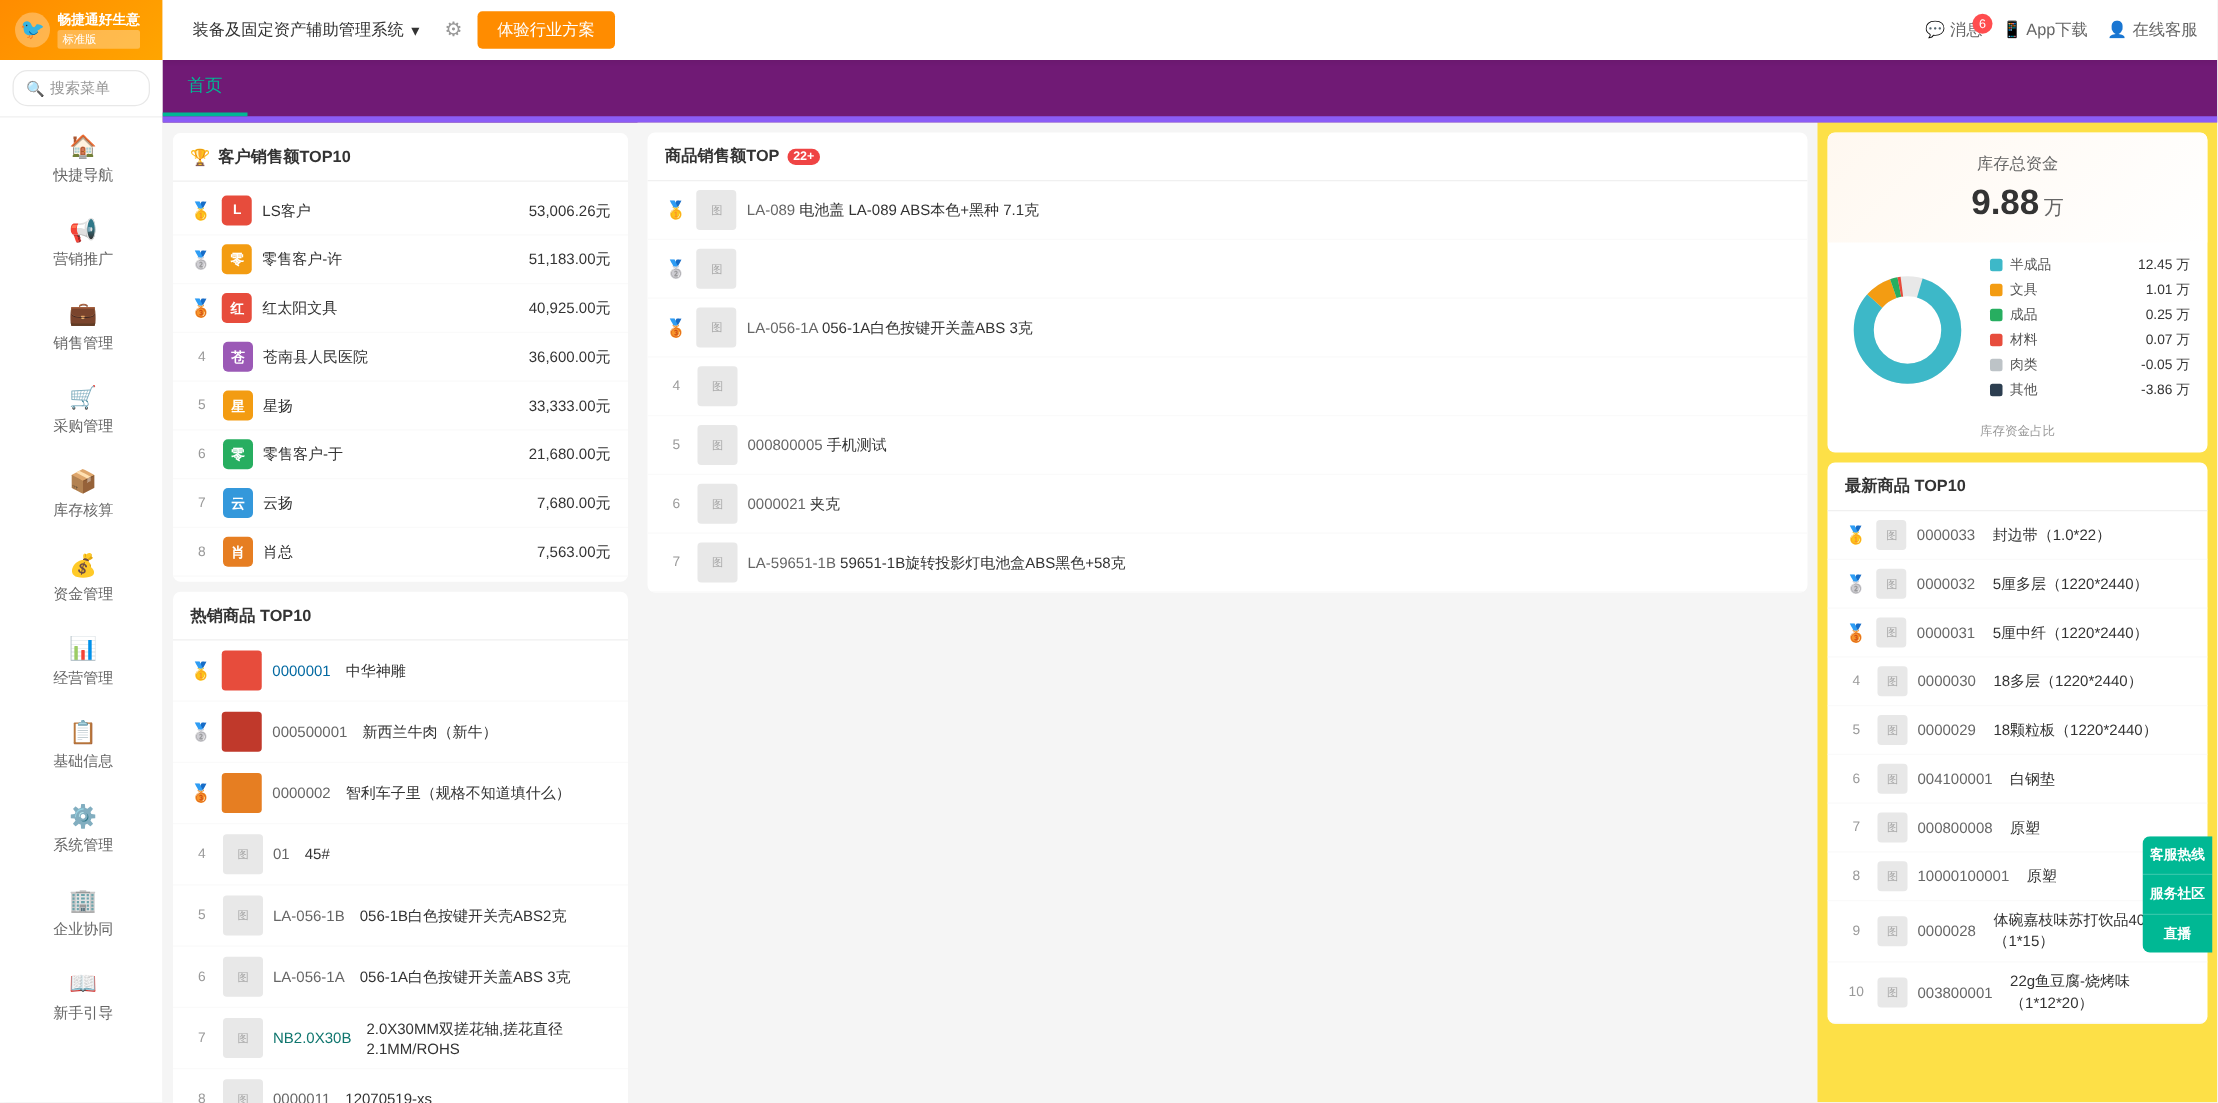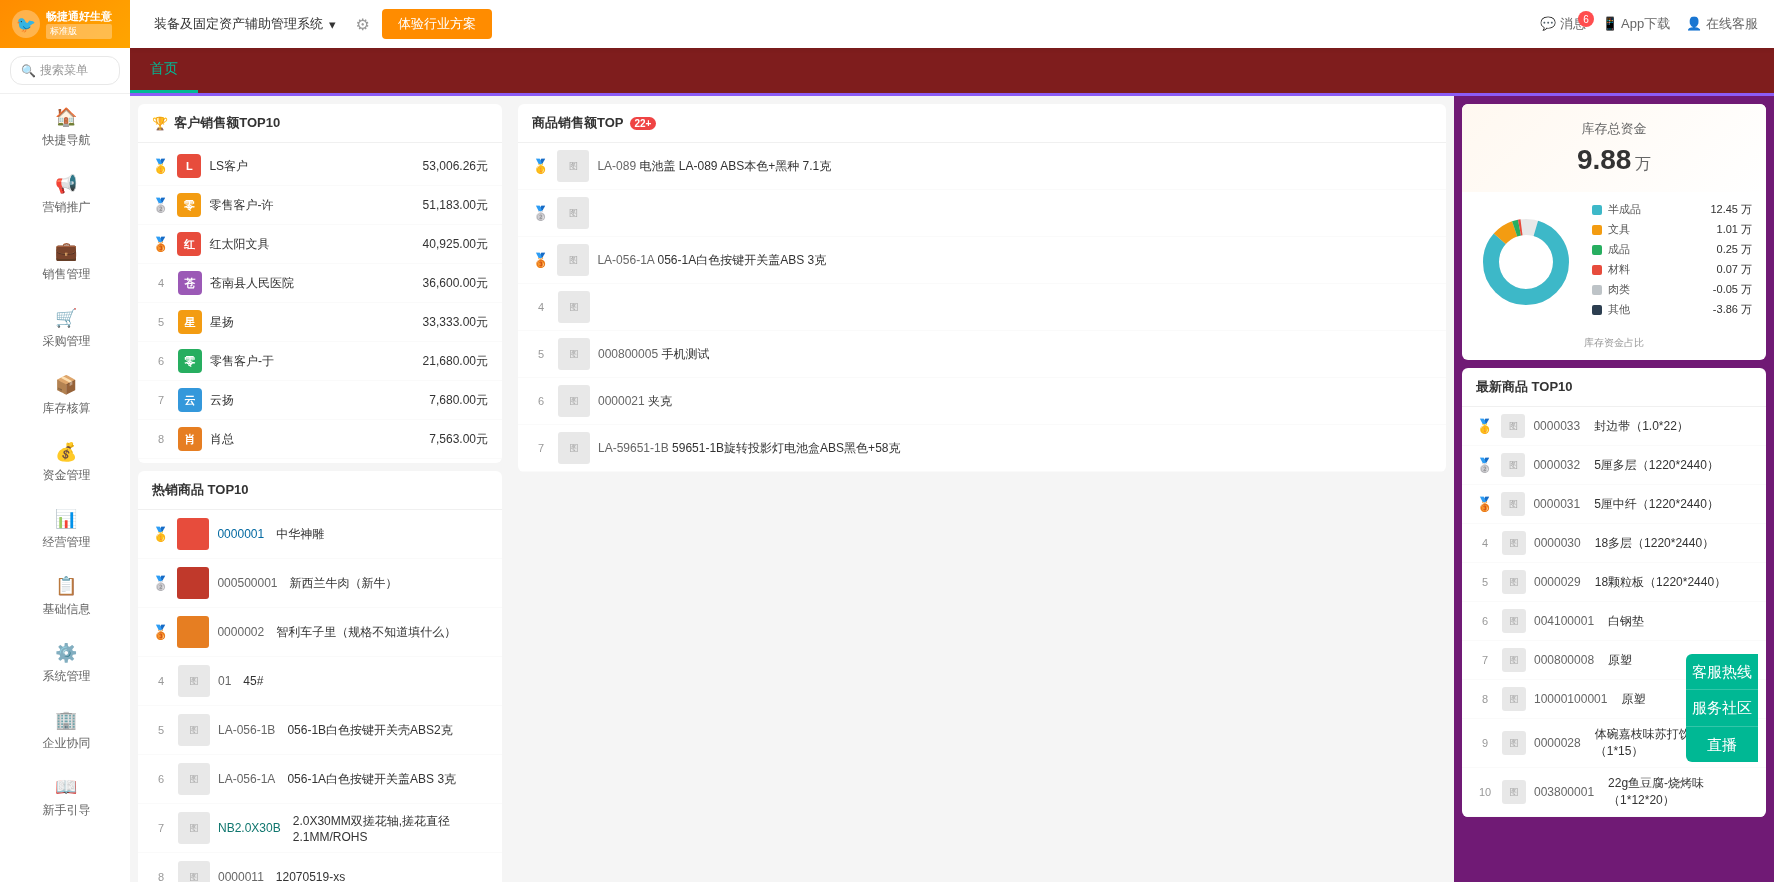--- a/index.html
+++ b/index.html
@@ -112,24 +112,24 @@
       border-radius: 8px;
       font-size: 10px;
       padding: 0 4px;
       min-width: 16px;
       height: 16px;
       display: flex;
       align-items: center;
       justify-content: center;
     }
     .breadcrumb-bar {
-      background: #7f1d1d;
+      background: #701a75;
       padding: 0;
       display: flex;
-      border-bottom: 3px solid #8b5cf6;
+      border-bottom: 5px solid #8b5cf6;
       text-align: center;
     }
     .breadcrumb-tab {
       padding: 12px 20px;
       font-size: 14px;
       font-weight: 500;
       cursor: pointer;
       border-bottom: 3px solid transparent;
     }
     .breadcrumb-tab.active {
@@ -141,21 +141,21 @@
       flex: 1;
       display: flex;
       overflow: hidden;
       padding: 0;
       gap: 0;
     }
     
     
     .left-panel { width: 380px; flex-shrink: 0; overflow-y: auto; background: #f5f5f5; padding: 8px; }
     .middle-panel { flex: 1; overflow-y: auto; background: #f5f5f5; padding: 8px; }
-    .right-panel { width: 320px; flex-shrink: 0; overflow-y: auto; background: #701a75; padding: 8px; }
+    .right-panel { width: 320px; flex-shrink: 0; overflow-y: auto; background: #fde047; padding: 8px; }
     
     .card {
       background: #fff;
       border-radius: 6px;
       margin-bottom: 8px;
       overflow: hidden;
     }
     .card-header {
       padding: 10px 14px;
       font-size: 13px;
@@ -268,28 +268,29 @@
       font-size: 12px;
     }
     .np-rank { width: 18px; text-align: center; color: #999; font-size: 11px; }
     .np-img { width: 24px; height: 24px; background: #e8e8e8; border-radius: 3px; flex-shrink: 0; display: flex; align-items: center; justify-content: center; font-size: 9px; color: #aaa; }
     .np-code { color: #666; margin-right: 6px; }
     .np-name { color: #333; flex: 1; }
     
     
     .float-service {
       position: fixed;
-      right: 16px;
+      right: 4px;
       bottom: 120px;
       background: #00b894;
       color: white;
-      font-size: 15px;
+      font-size: 11px;
       border-radius: 6px 0 0 6px;
       overflow: hidden;
       z-index: 100;
+      font-weight: bold;
     }
     .float-service-item {
       padding: 8px 6px;
       text-align: center;
       border-bottom: 1px solid rgba(255,255,255,0.2);
       cursor: pointer;
       line-height: 1.3;
     }
     .float-service-item:last-child { border-bottom: none; }
 

